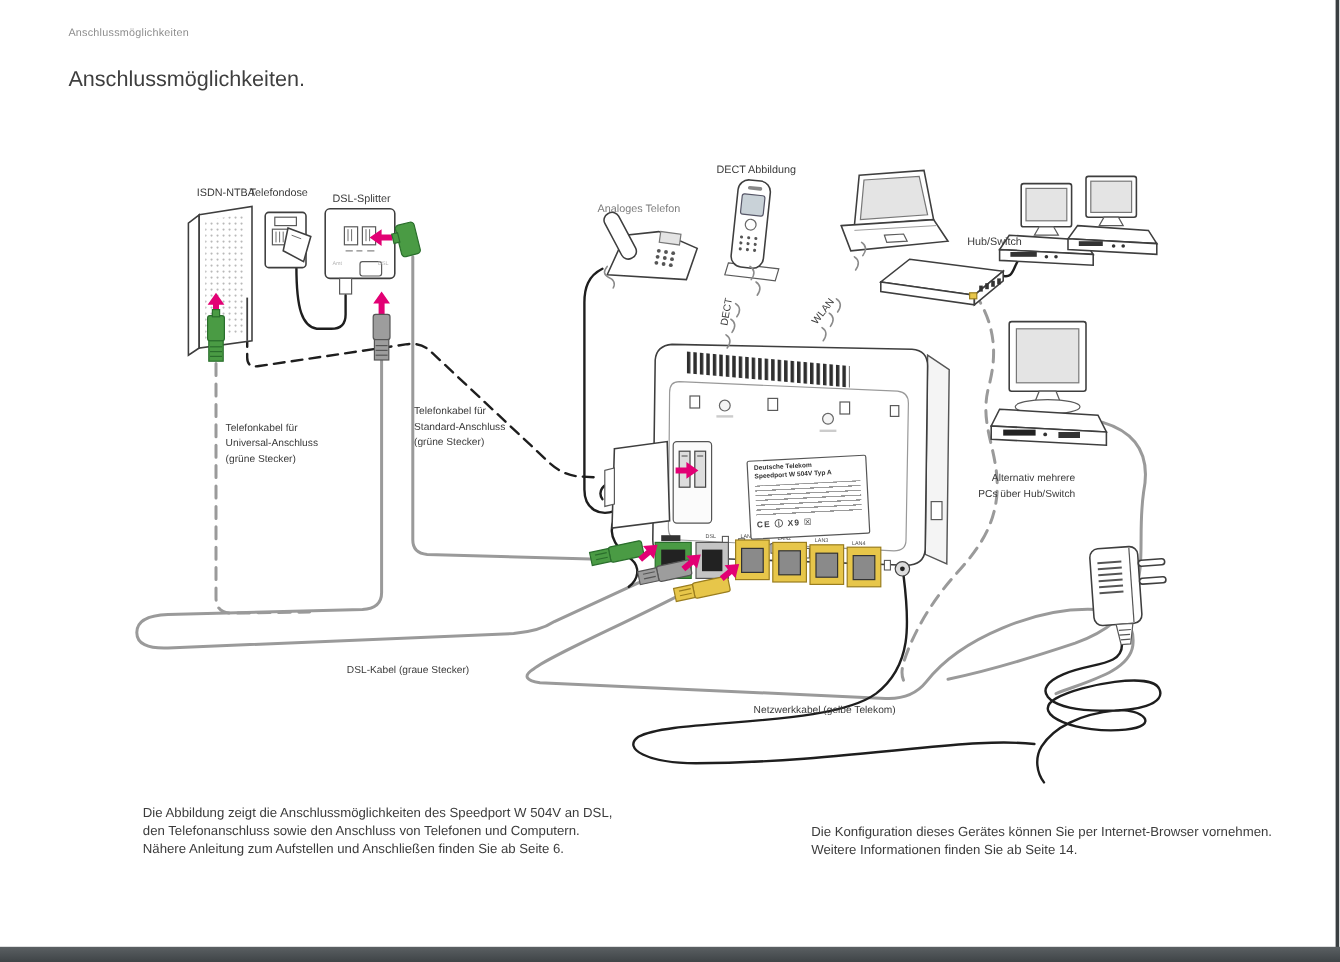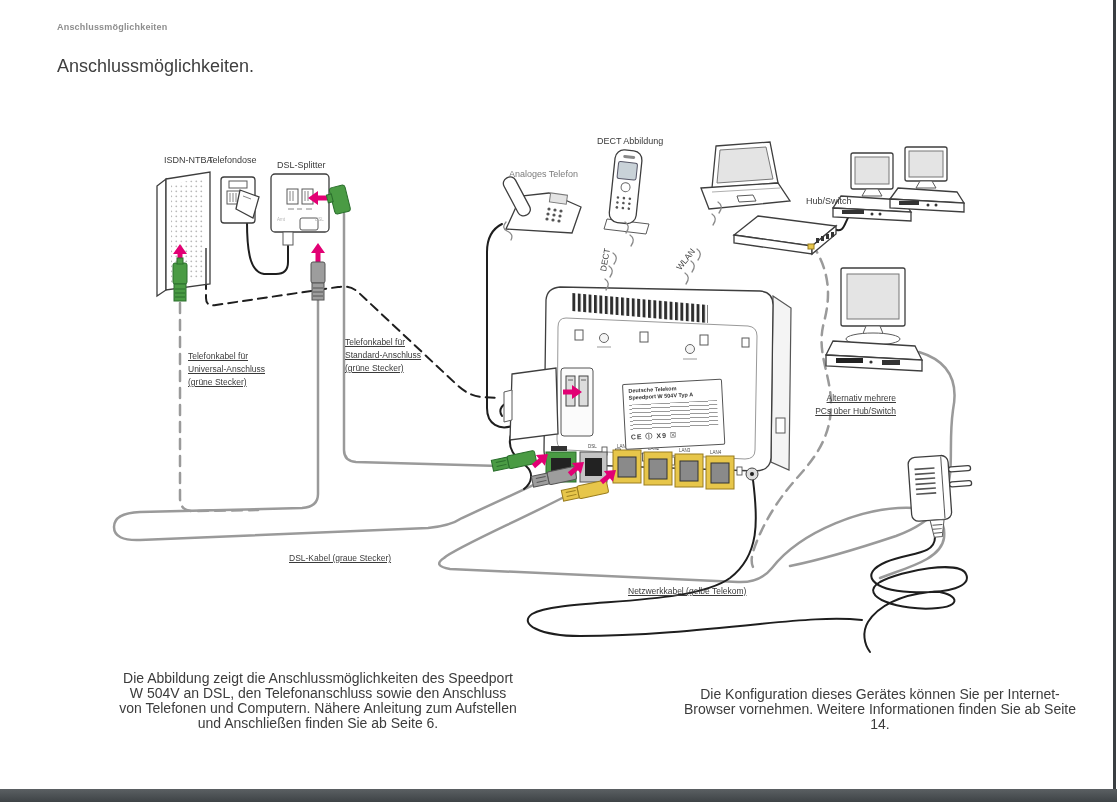--- a/index.html
+++ b/index.html
@@ -1,28 +1,28 @@
 <!DOCTYPE html>
 <html style="--magenta: #e20074; --green: #4a9b44; --yellow: #e7c64a; --gray: #9a9a9a; --black: #1e1e1e;"><head>
 <meta charset="utf-8">
 <style>
   html,body{margin:0;padding:0;background:#fff;}
   body{width:1117px;height:802px;position:relative;overflow:hidden;
        font-family:"Liberation Sans","DejaVu Sans",sans-serif;color:#3c3c3c;}
   .abs{position:absolute;}
-  .breadcrumb{left:57px;top:22px;font-size:9px;color:#8e8e8e;letter-spacing:.2px;font-weight:bold;}
+  .breadcrumb{left:57px;top:22px;font-size:9px;color:#8e8e8e;letter-spacing:.2px;}
   .title{left:57px;top:56px;font-size:18px;color:#3f3f3f;}
   .dev-label{font-size:9px;color:#3a3a3a;white-space:nowrap;}
   .dev-label.light{color:#7c7c7c;}
-  .cable-label{font-size:8.5px;color:#3a3a3a;white-space:pre-line;line-height:13px;text-decoration:underline;}
+  .cable-label{font-size:8.5px;color:#3a3a3a;white-space:pre-line;line-height:13px;}
   .cable-label.center{text-align:right;}
   .radio-label{font-size:8.5px;color:#3d3d3d;white-space:nowrap;transform-origin:left bottom;}
   .tiny{font-size:4.5px;color:#4a4a4a;white-space:nowrap;}
   .tiny.faint{color:#b5b5b5;}
-  .para{font-size:14px;line-height:15px;color:#3c3c3c;text-align:center;}
+  .para{font-size:11px;line-height:15px;color:#3c3c3c;}
   .plate{left:622px;top:384px;width:100px;height:66px;border:1px solid #555;border-radius:2px;
          background:#fff;transform:rotate(-3deg);transform-origin:top left;padding:3px 5px;box-sizing:border-box;}
   .plate .p1,.plate .p2{font-size:5.5px;font-weight:bold;color:#333;line-height:7px;white-space:nowrap;}
   .plate .hairlines{margin-top:3px;height:26px;
     background:repeating-linear-gradient(to bottom,#9a9a9a 0,#9a9a9a 1px,transparent 1px,transparent 4px);}
   .plate .ce{font-size:7px;font-weight:bold;color:#444;margin-top:2px;letter-spacing:1px;}
   .edge-right{left:1113px;top:0;width:3px;height:802px;background:#393e41;}
   .bottom-bar{left:0;top:789px;width:1117px;height:13px;
       background:linear-gradient(to bottom,#5b6063,#3e4346);}
   svg{position:absolute;left:0;top:0;}
@@ -354,21 +354,21 @@
       <path class="wave" d="M685,273 q6,4 1,11"></path>
   </g>
 </svg>
 
 <span class="abs breadcrumb">Anschlussmöglichkeiten</span>
 <span class="abs title">Anschlussmöglichkeiten.</span>
 
 <span class="abs dev-label" style="left:164px;top:155px">ISDN-NTBA</span>
 <span class="abs dev-label" style="left:208px;top:155px">Telefondose</span>
 <span class="abs dev-label" style="left:277px;top:160px">DSL-Splitter</span>
-<span class="abs dev-label light" style="left:509px;top:169px">Analoges Telefon</span>
+<span class="abs dev-label light" style="left:498px;top:169px">Analoges Telefon</span>
 <span class="abs dev-label" style="left:597px;top:136px">DECT Abbildung</span>
 <span class="abs dev-label" style="left:806px;top:196px">Hub/Switch</span>
 
 <span class="abs radio-label" style="left:608px;top:262px;transform:rotate(-80deg)">DECT</span>
 <span class="abs radio-label" style="left:682px;top:262px;transform:rotate(-52deg)">WLAN</span>
 
 <span class="abs cable-label" style="left:188px;top:350px">Telefonkabel für
 Universal-Anschluss
 (grüne Stecker)</span>
 <span class="abs cable-label" style="left:345px;top:336px">Telefonkabel für

